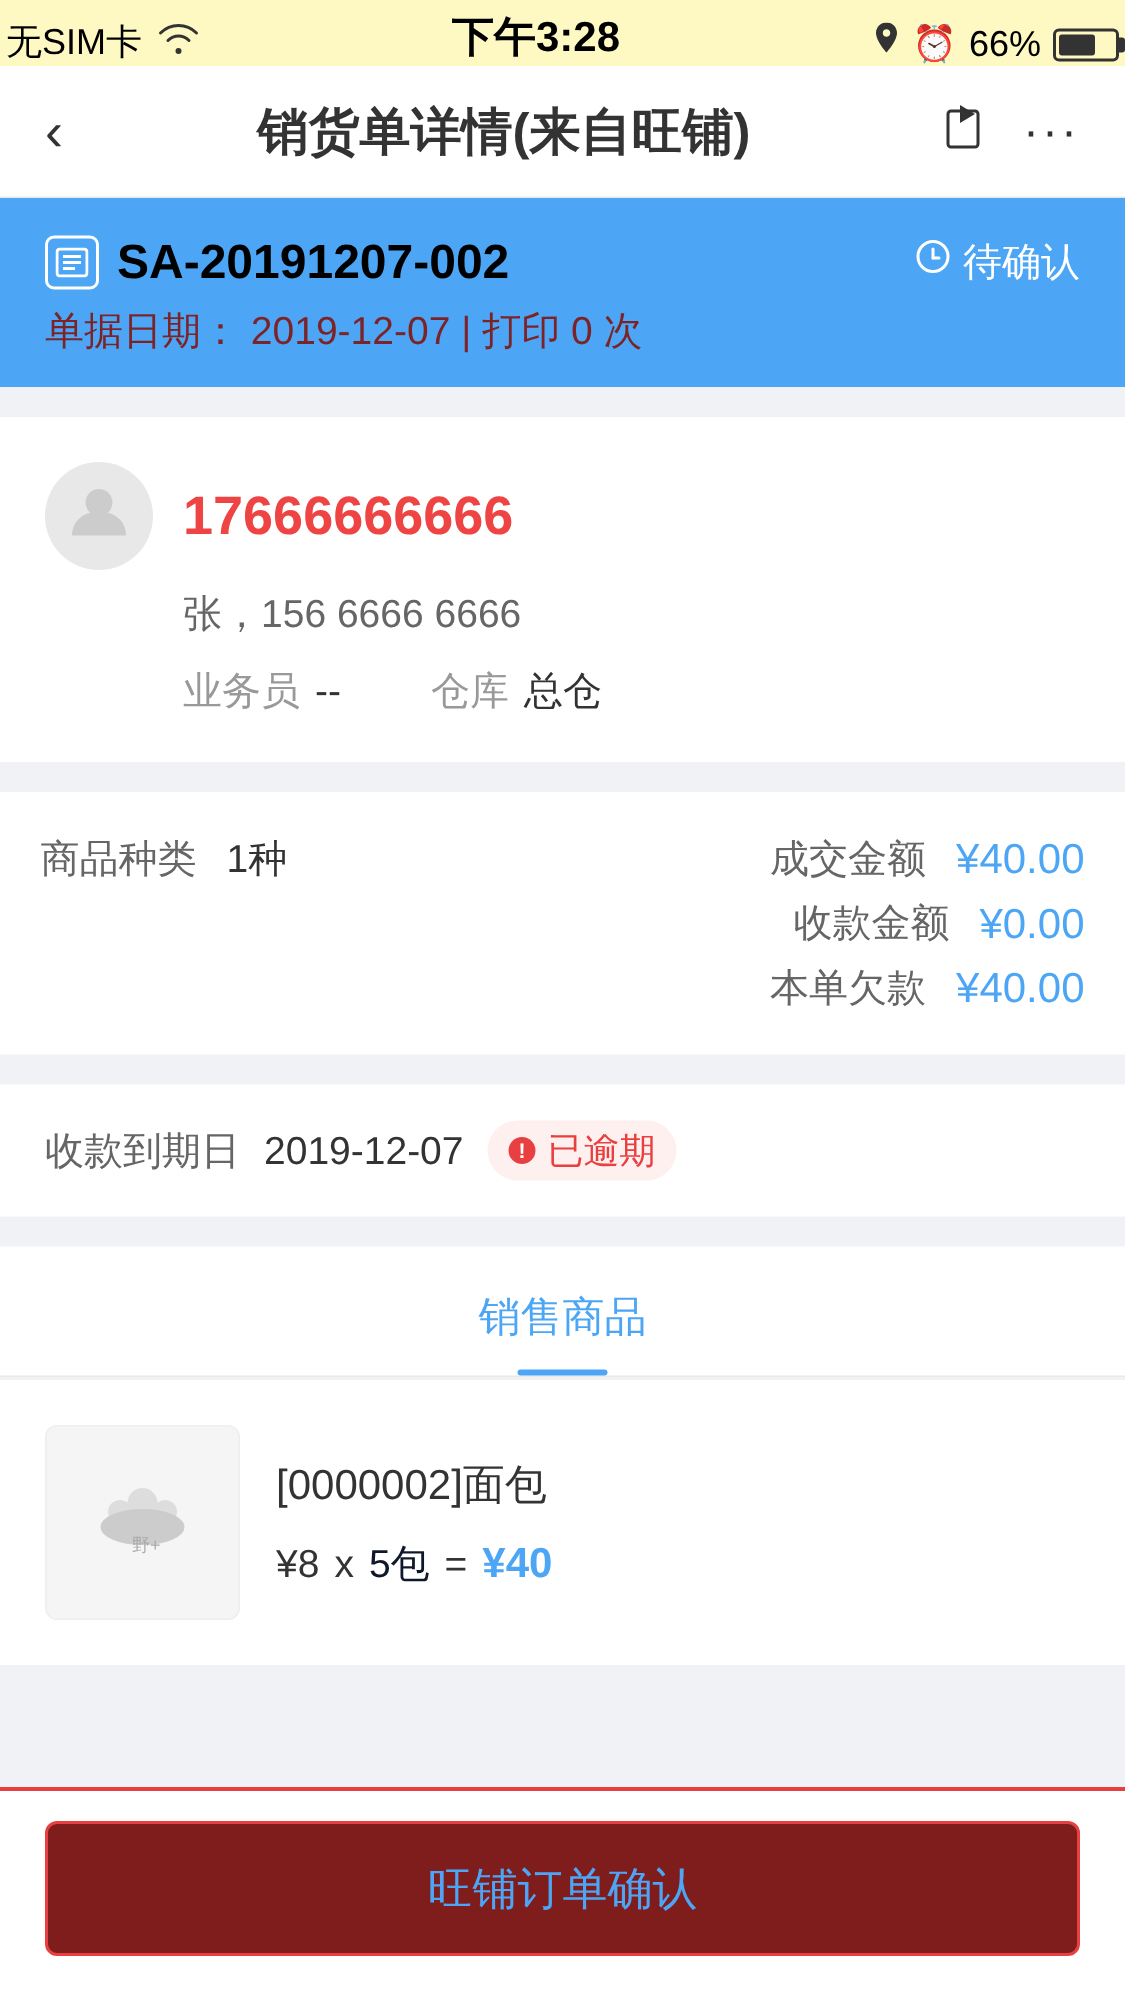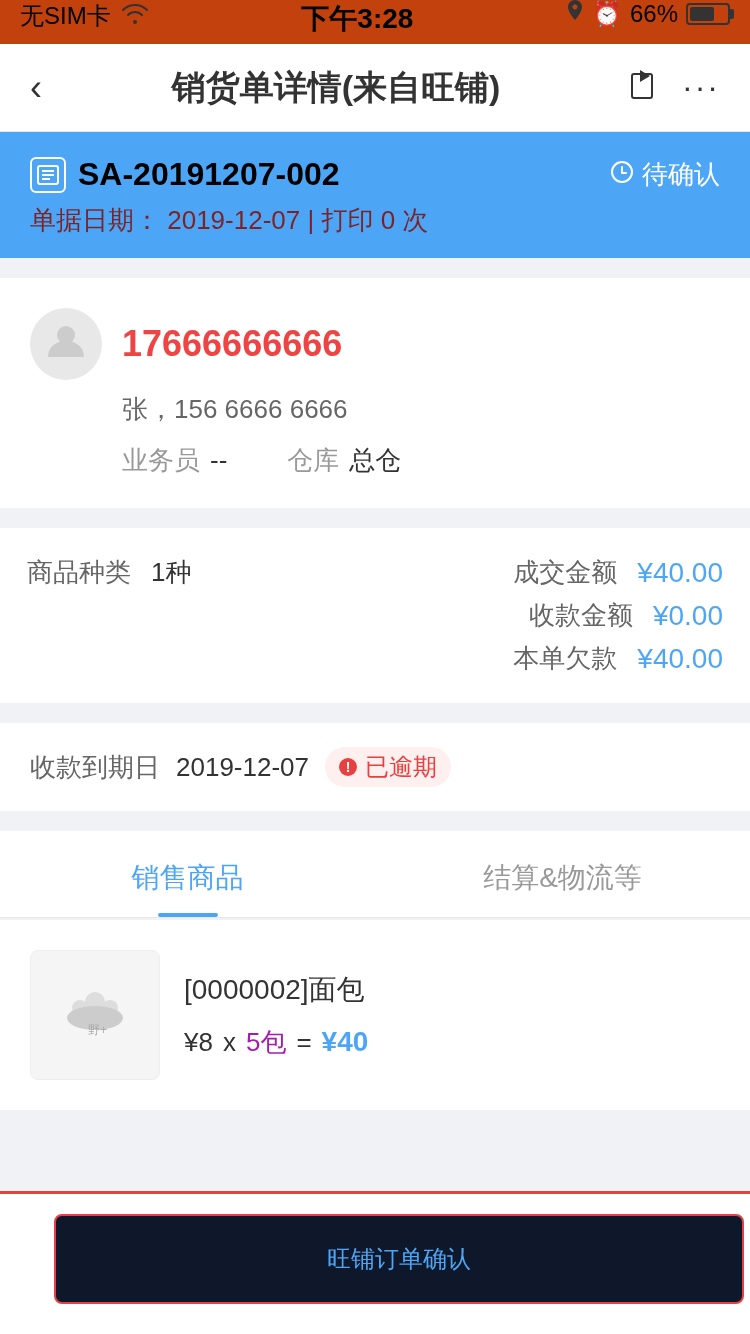--- a/index.html
+++ b/index.html
@@ -10,25 +10,25 @@
       font-family: -apple-system, "PingFang SC", "Helvetica Neue", Arial, sans-serif;
       background: #f0f2f5;
       font-size: 28px;
       position: relative;
     }
 
     
     .status-bar {
       width: 750px;
       height: 44px;
-      background: #c2410c;
-      display: flex;
-      align-items: flex-start;
+      background: #fef9c3;
+      display: flex;
+      align-items: flex-end;
       justify-content: space-between;
-      padding: 0 20px;
+      padding: 0 4px;
       font-size: 26px;
       font-weight: 500;
     }
     .status-left {
       display: flex;
       align-items: center;
       gap: 10px;
       font-size: 24px;
     }
     .status-center {
@@ -355,21 +355,21 @@
     .product-price-row {
       display: flex;
       align-items: center;
       gap: 10px;
       font-size: 26px;
     }
     .price-base {
       color: #333;
     }
     .price-qty {
-      color: #a21caf;
+      color: #0f172a;
     }
     .price-total {
       color: #4da6f5;
       font-weight: 600;
       font-size: 28px;
     }
 
     
     .empty-area {
       background: #f0f2f5;
@@ -384,29 +384,28 @@
       width: 750px;
       background: #fff;
       padding: 20px 30px 30px;
       border-top: 3px solid #e84040;
     }
     .confirm-btn {
       width: 100%;
       height: 90px;
       border: 2px solid #e84040;
       border-radius: 8px;
-      background: #0f172a;
+      background: #7f1d1d;
       color: #4da6f5;
-      font-size: 24px;
+      font-size: 30px;
       font-weight: 500;
       display: flex;
       align-items: center;
       justify-content: center;
       cursor: pointer;
-      margin-left: 24px;
     }
   </style>
 </head>
 <body>
 
 <div class="status-bar">
   <div class="status-left">
     <span>无SIM卡</span>
     <span>
       <svg width="28" height="22" viewBox="0 0 28 22">
@@ -530,23 +529,20 @@
   <div class="overdue-badge">
     <div class="overdue-dot">!</div>
     <span>已逾期</span>
   </div>
 </div>
 
 <div class="tabs-section">
   <div class="tab active">
     <span>销售商品</span>
   </div>
-  <div class="tab">
-    <span>结算&amp;物流等</span>
-  </div>
 </div>
 
 <div class="product-section">
   <div class="product-item">
     <div class="product-thumb">
       <span class="product-thumb-icon">
         <svg width="70" height="60" viewBox="0 0 70 60">
           <circle cx="20" cy="28" r="8" fill="#ddd"></circle>
           <circle cx="35" cy="22" r="10" fill="#ddd"></circle>
           <circle cx="50" cy="28" r="8" fill="#ddd"></circle>

